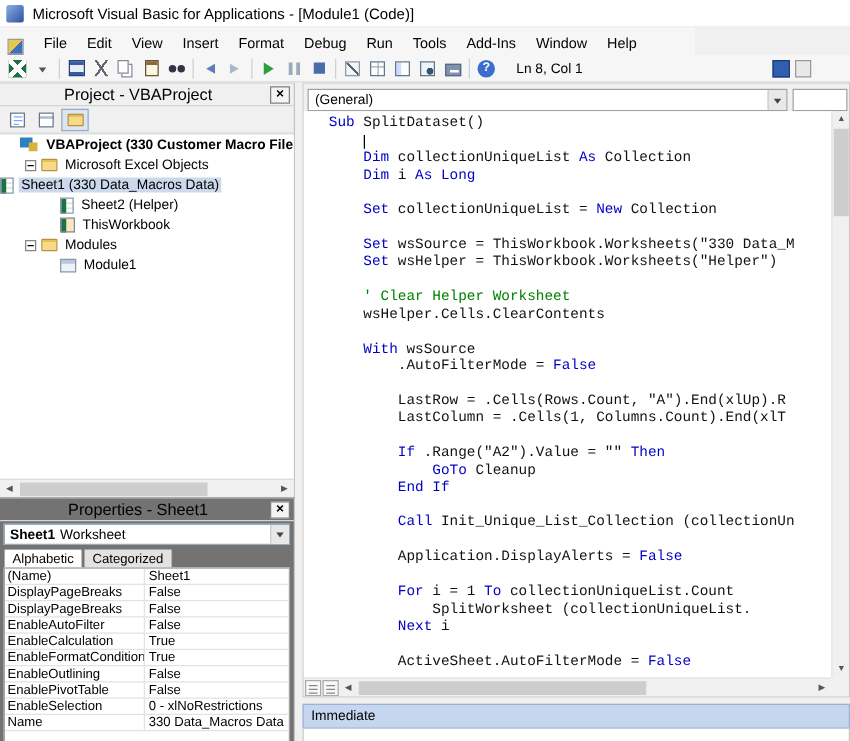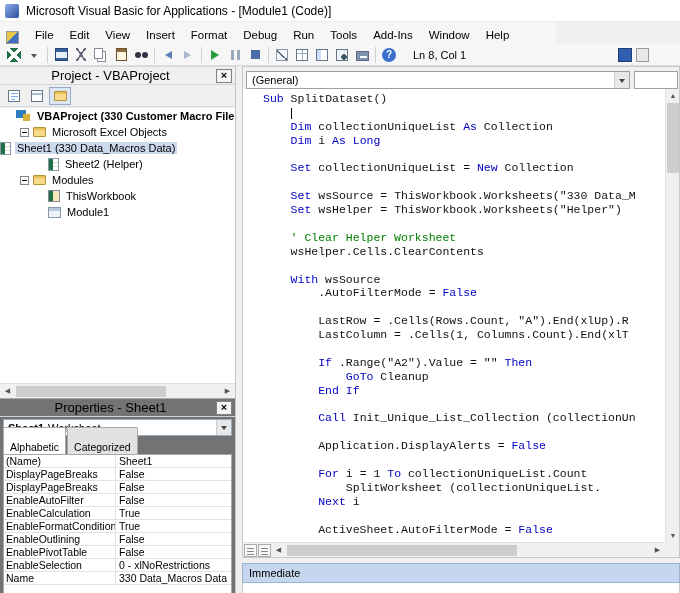--- a/index.html
+++ b/index.html
@@ -68,21 +68,21 @@
   .strack { flex:1; height:13px; position:relative; }
   .sthumb { position:absolute; top:1px; height:11px; background:#cdcdcd; }
 
   
   .props { position:absolute; left:0; top:398px; width:236px; height:195px; background:#737373; border-right:1px solid #c4c4c4; border-top:1px solid #a8a8a8; }
   .pcombo { position:absolute; left:3px; top:20px; right:3px; height:17px; background:#fff; border:1px solid #99aabb; display:flex; align-items:center; padding-left:4px; overflow:hidden; }
   .pcombo-name { font-weight:bold; margin-right:4px; }
   .ddbtn { margin-left:auto; width:15px; height:100%; background:#e8e8e8; border-left:1px solid #ccc; display:flex; align-items:center; justify-content:center; flex:0 0 auto; }
   .dd-arrow { width:0; height:0; border:3px solid transparent; border-top:4px solid #444; margin-top:4px; }
   .ptabs { position:absolute; left:3px; top:39px; right:3px; height:16px; display:flex; align-items:flex-end; }
-  .ptab { padding:13px 6px 1px 6px; font-size:10.5px; border:1px solid #aaa; border-bottom:none; background:#e2e2e2; border-radius:2px 2px 0 0; margin-right:1px; }
+  .ptab { padding:1px 6px 1px 6px; font-size:10.5px; border:1px solid #aaa; border-bottom:none; background:#e2e2e2; border-radius:2px 2px 0 0; margin-right:1px; }
   .ptab.active { background:#fff; }
   .pgrid { position:absolute; left:3px; top:55px; right:3px; bottom:0; background:#fff; border:1px solid #a8a8a8; border-bottom:none; overflow:hidden; }
   .prow { display:flex; height:13px; border-bottom:1px solid #e2e2e2; font-size:10.5px; line-height:12px; }
   .pname { width:112px; border-right:1px solid #e2e2e2; padding:0 2px; overflow:hidden; white-space:nowrap; }
   .pval { flex:1; padding:0 3px; overflow:hidden; white-space:nowrap; }
 
   
   .vsplit { position:absolute; left:236px; top:66px; width:6px; height:527px; background:#f0f0f0; }
 
   
@@ -228,28 +228,28 @@
         <span class="tl">Microsoft Excel Objects</span>
       </div>
       <div class="trow" style="">
         <span class="ti i-sheet"></span>
         <span class="tl selected">Sheet1 (330 Data_Macros Data)</span>
       </div>
       <div class="trow" style="padding-left:48px">
         <span class="ti i-sheet"></span>
         <span class="tl">Sheet2 (Helper)</span>
       </div>
+      <div class="trow" style="padding-left:48px">
+        <span class="ti i-book"></span>
+        <span class="tl">ThisWorkbook</span>
+      </div>
       <div class="trow" style="padding-left:20px">
         <span class="exp"></span>
         <span class="ti i-folder"></span>
         <span class="tl">Modules</span>
-      </div>
-      <div class="trow" style="padding-left:48px">
-        <span class="ti i-book"></span>
-        <span class="tl">ThisWorkbook</span>
       </div>
       <div class="trow" style="padding-left:48px">
         <span class="ti i-module"></span>
         <span class="tl">Module1</span>
       </div>
     </div>
     <div class="hscrollbar">
       <span class="sbtn">◀</span>
       <span class="strack">
           <span class="sthumb" style="left:1px;width:150px"></span>

